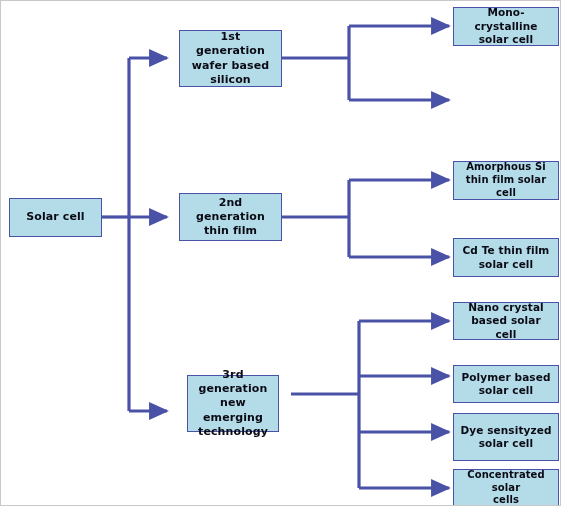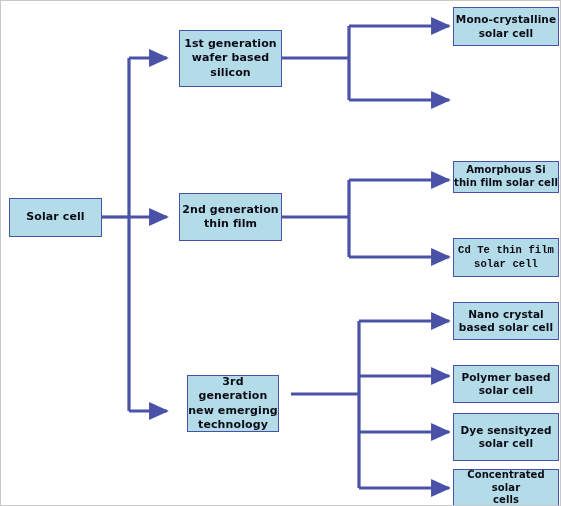--- a/index.html
+++ b/index.html
@@ -34,21 +34,21 @@
     justify-content: center;
     text-align: center;
     color: #0a0a14;
     font-weight: bold;
     line-height: 1.28;
     letter-spacing: 0.1px;
   }
   .node-label {
     display: block;
     width: 100%;
-    padding: 0 0;
+    padding: 0 6px;
     box-sizing: border-box;
     white-space: pre-line;
   }
   .lvl-root   { font-size: 11px; }
   .lvl-gen    { font-size: 11px; }
   .lvl-leaf   { font-size: 10.5px; }
   .leaf-wide  { font-size: 10px; }
 </style>
 </head>
 <body>
@@ -111,26 +111,26 @@
 new emerging
 technology</span>
   </div>
 
   <div class="node-box lvl-leaf" style="left:452px; top:6px; width:106px; height:39px;">
     <span class="node-label">Mono-crystalline
 solar cell</span>
   </div>
 
 
-  <div class="node-box lvl-leaf leaf-wide" style="left:452px; top:160px; width:106px; height:32px;">
+  <div class="node-box lvl-leaf leaf-wide" style="left:452px; top:160px; width:106px; height:39px;">
     <span class="node-label">Amorphous Si
 thin film solar cell</span>
   </div>
 
-  <div class="node-box lvl-leaf" style="left:452px; top:237px; width:106px; height:39px;font-family:Liberation Mono, monospace;">
+  <div class="node-box lvl-leaf" style="left:452px; top:237px; width:106px; height:39px;">
     <span class="node-label">Cd Te thin film
 solar cell</span>
   </div>
 
   <div class="node-box lvl-leaf" style="left:452px; top:301px; width:106px; height:38px;">
     <span class="node-label">Nano crystal
 based solar cell</span>
   </div>
 
   <div class="node-box lvl-leaf" style="left:452px; top:364px; width:106px; height:38px;">

